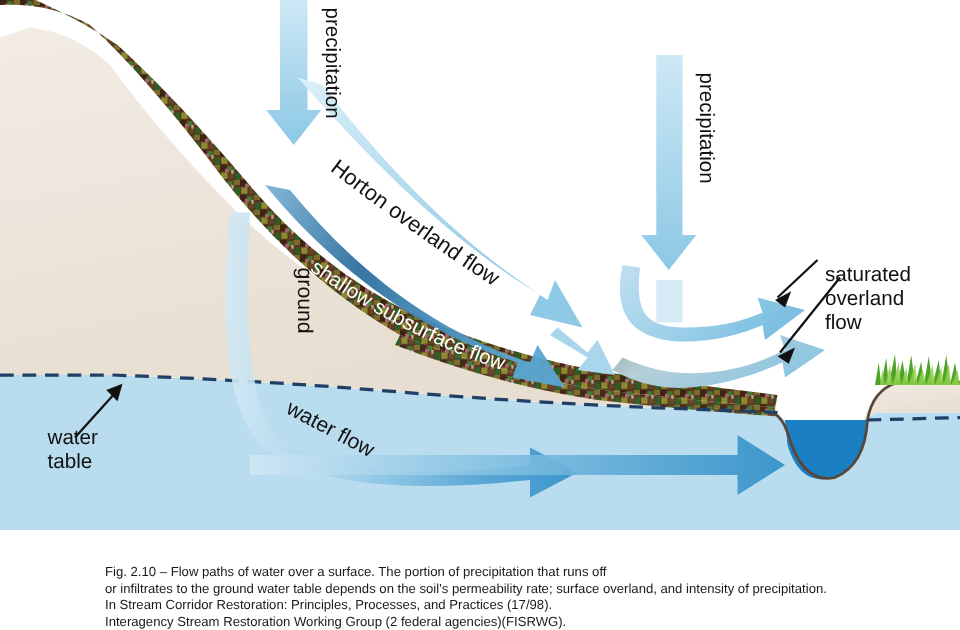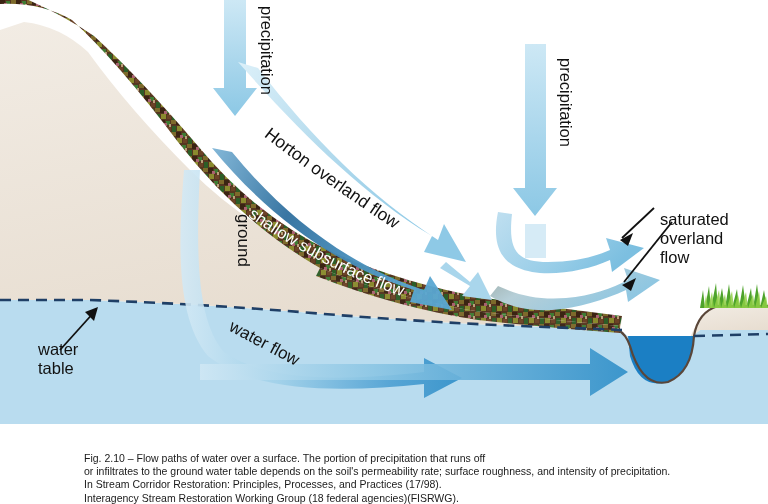--- a/index.html
+++ b/index.html
@@ -256,18 +256,18 @@
       <tspan>overland</tspan>
     </text>
     <text class="lbl" font-size="16.5" fill="#111111" x="660" y="263">
       <tspan>flow</tspan>
     </text>
 
   </svg>
 
   <div class="caption">
     <div>Fig. 2.10 – Flow paths of water over a surface.  The portion of precipitation that runs off</div>
-    <div>or infiltrates to the ground water table depends on the soil's permeability rate; surface roughness, and intensity of precipitation.</div>
+    <div>or infiltrates to the ground water table depends on the soil's permeability rate; surface overland, and intensity of precipitation.</div>
     <div>In Stream Corridor Restoration:  Principles, Processes, and Practices (17/98).</div>
-    <div>Interagency Stream Restoration Working Group (18 federal agencies)(FISRWG).</div>
+    <div>Interagency Stream Restoration Working Group (2 federal agencies)(FISRWG).</div>
   </div>
 
 </div>
 
 </body></html>

